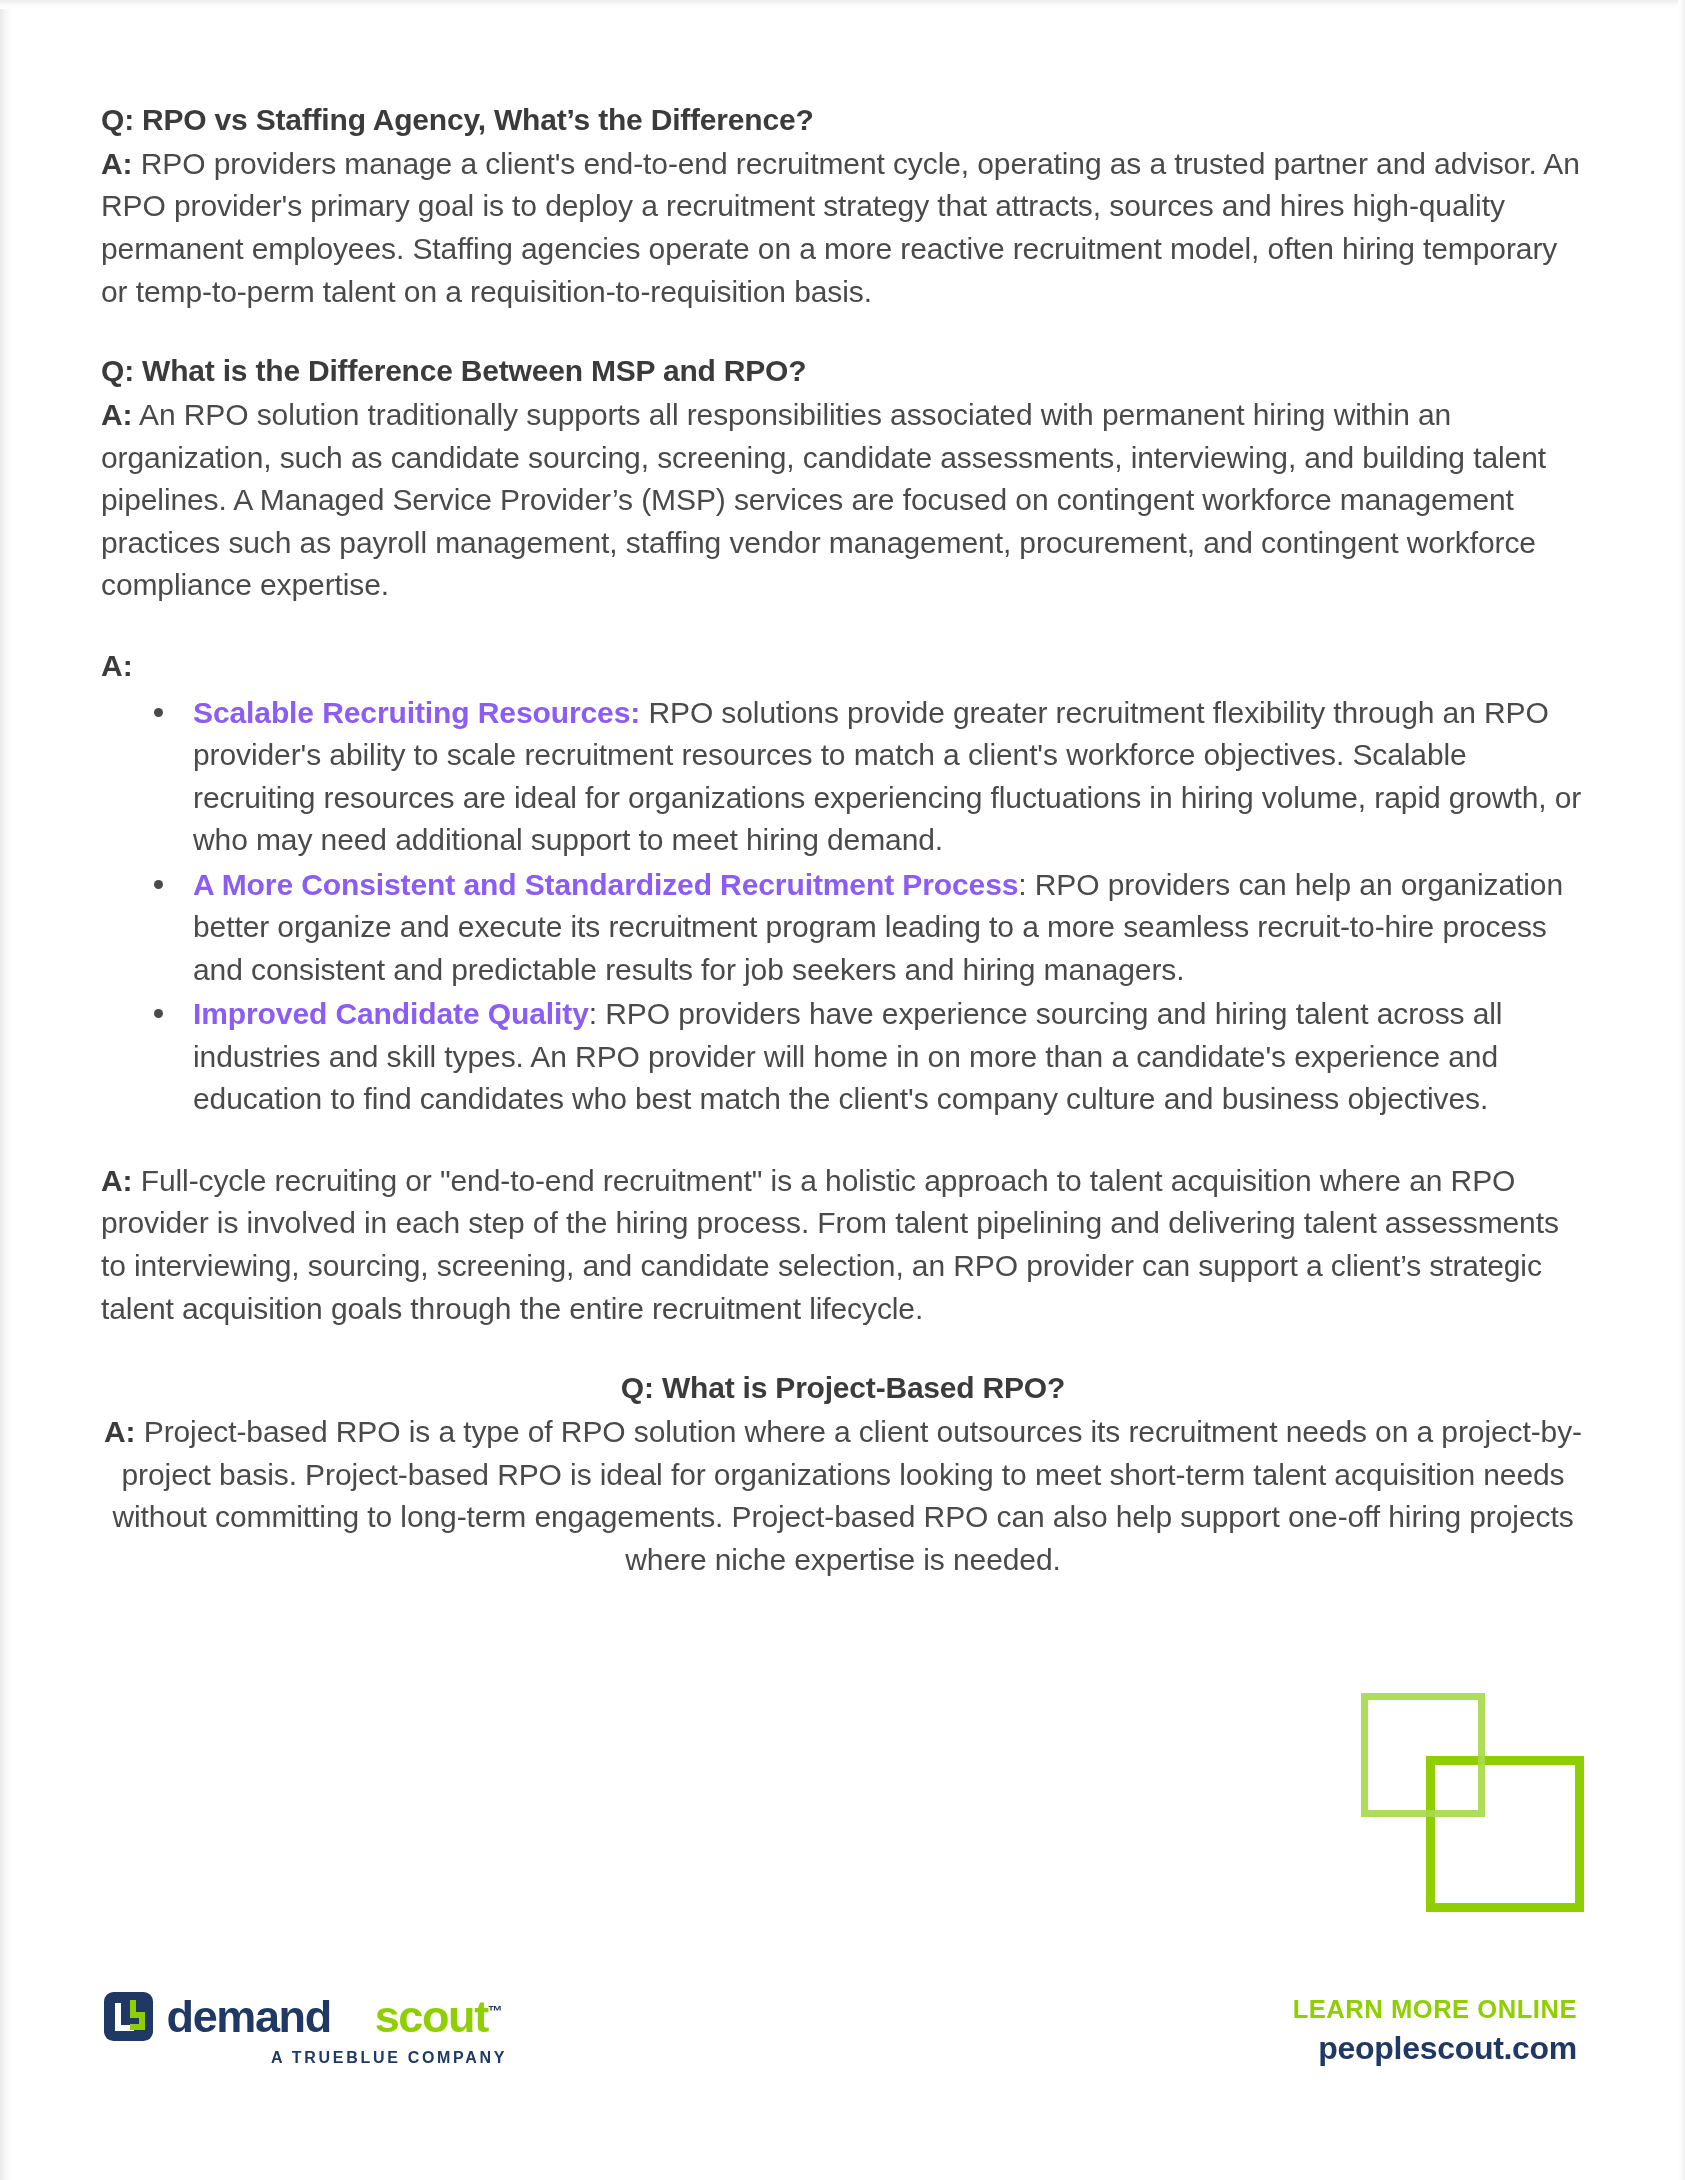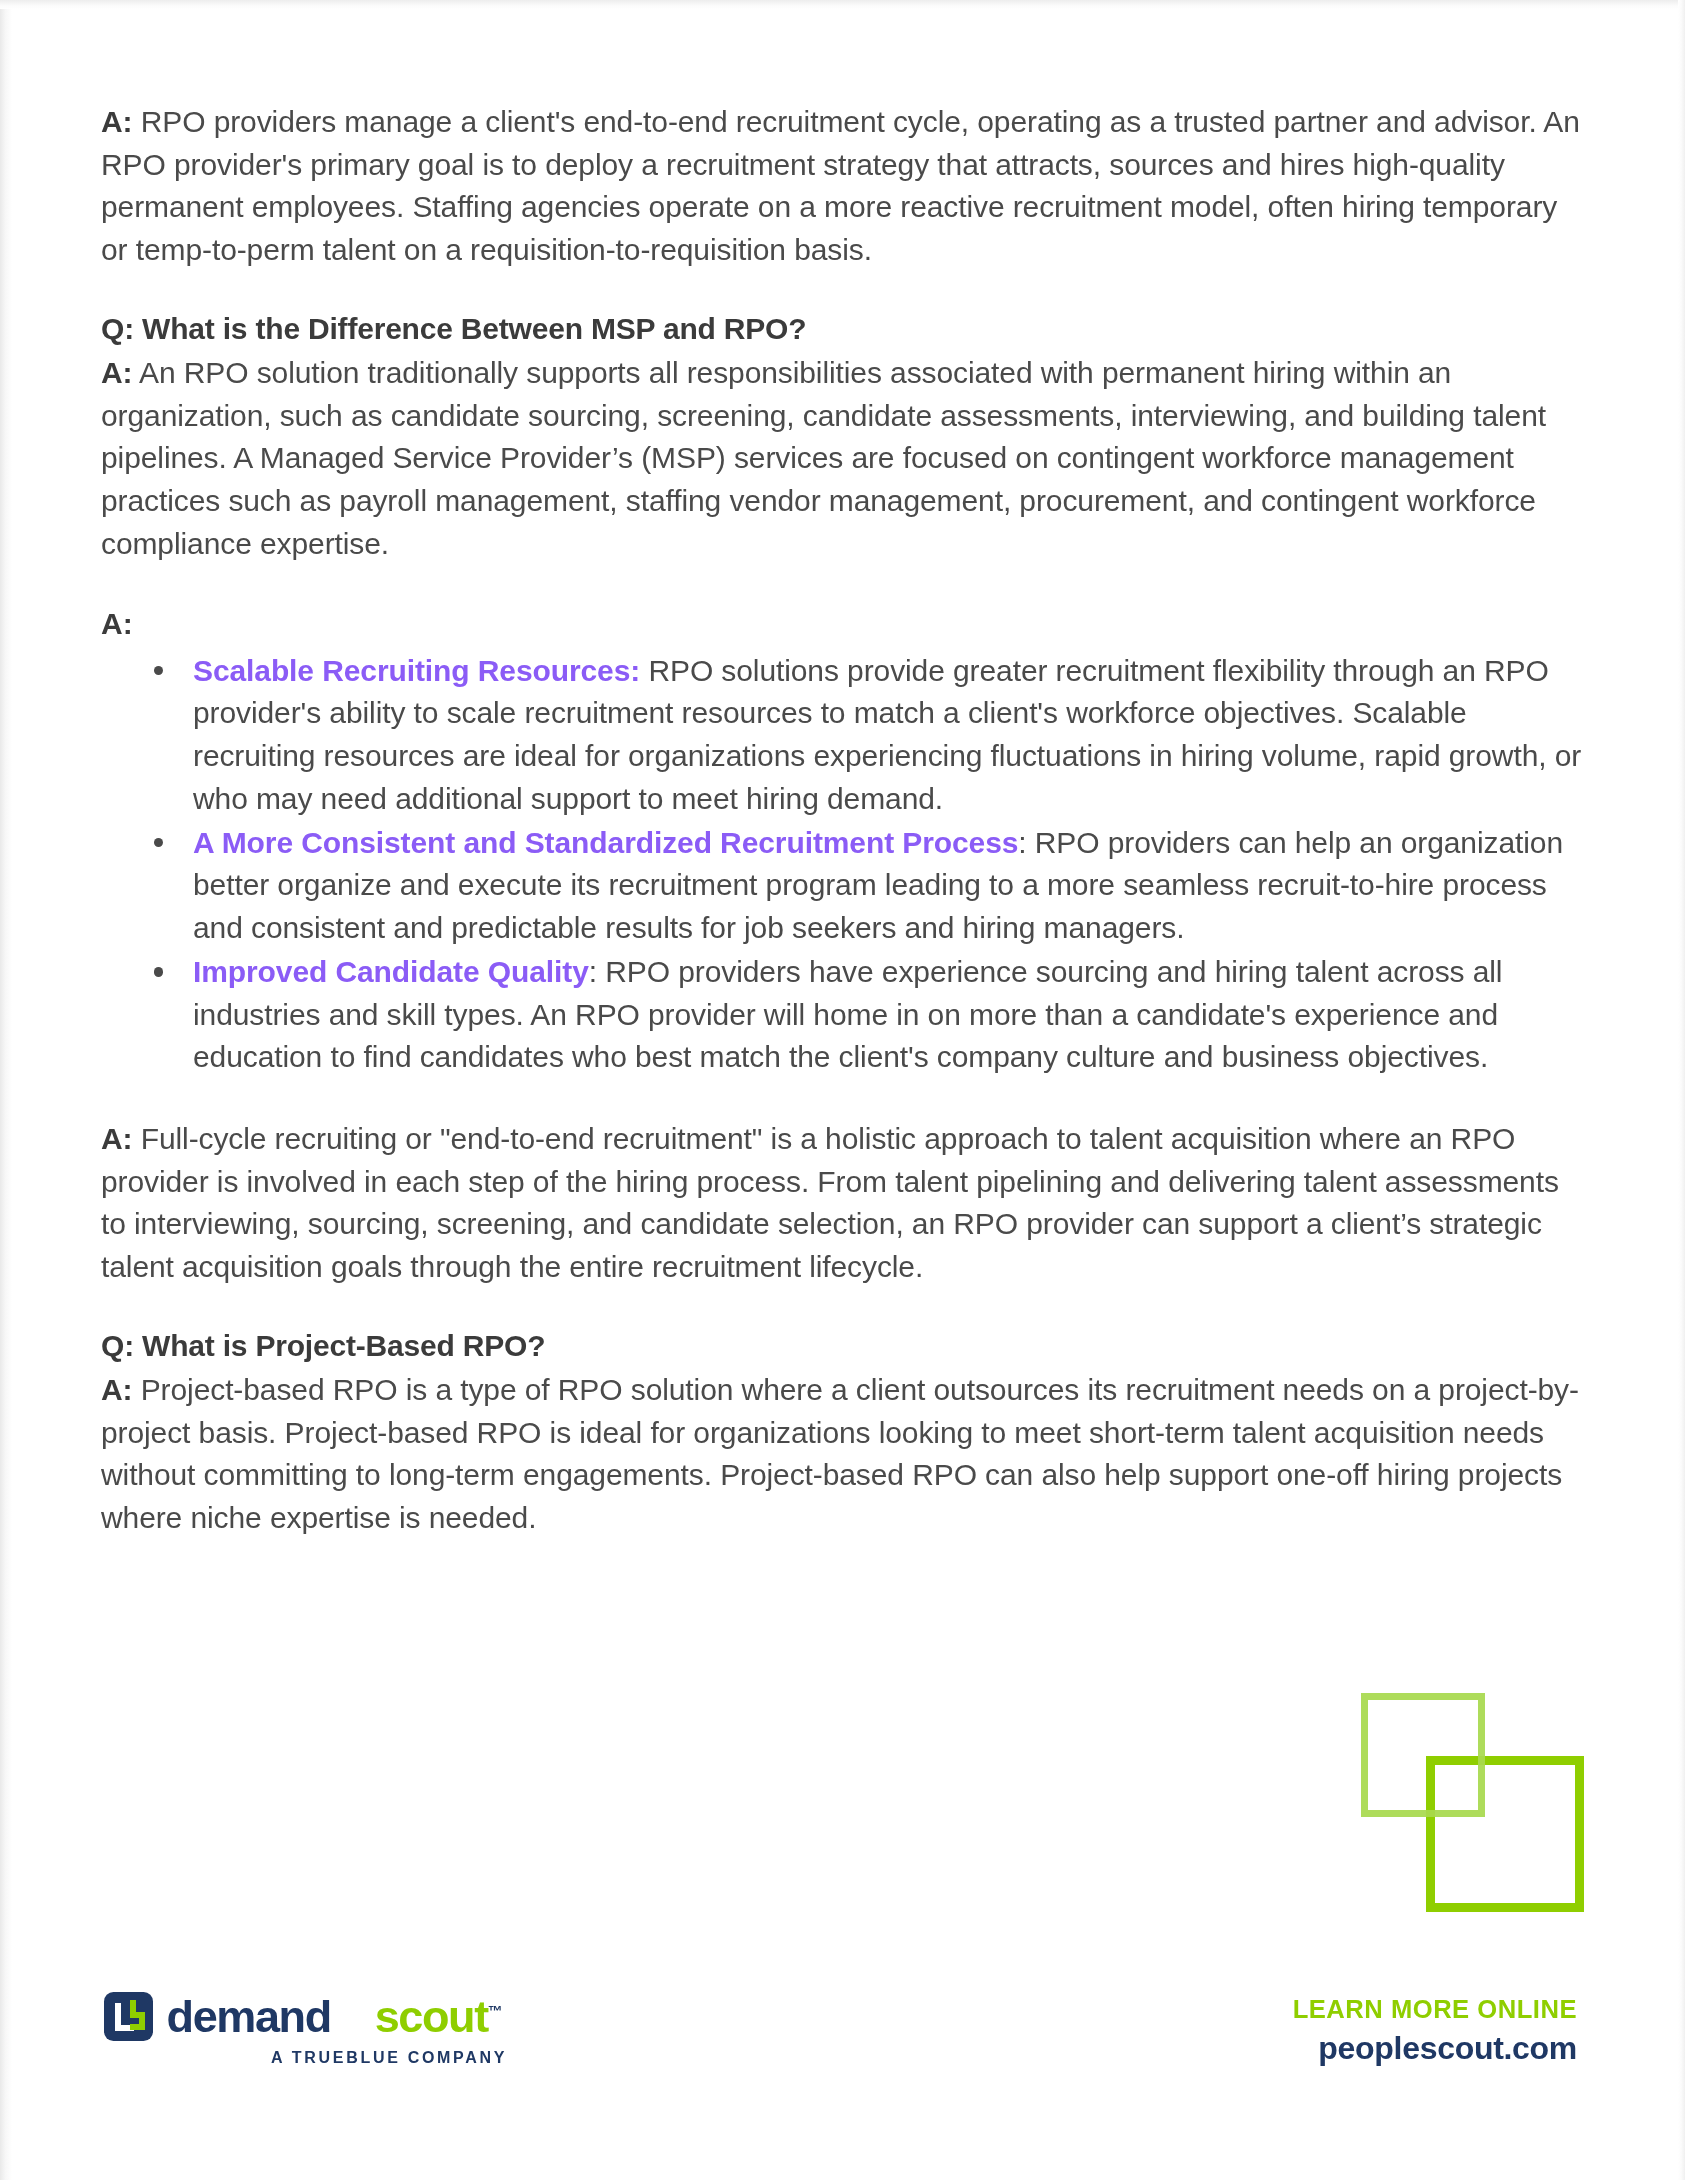--- a/index.html
+++ b/index.html
@@ -42,21 +42,21 @@
   .content {
     position: absolute;
     left: 101px;
     top: 101px;
     width: 1484px;
   }
 
   .qa-block {
     margin-bottom: 39px;
   }
-  .qa-block:last-of-type { margin-bottom: 0; }
+  .qa-block:last-of-type { margin-bottom: 0; text-align: center; }
 
   .q-line {
     font-size: 30px;
     font-weight: bold;
     color: #3b3b3b;
     letter-spacing: -0.2px;
     line-height: 1.28;
     margin-bottom: 3.4px;
   }
   .a-line {
@@ -273,20 +273,21 @@
 <body>
 
 <div class="page">
   <div class="page-edge-left"></div>
   <div class="page-edge-top"></div>
   <div class="page-edge-right"></div>
 
   <div class="content">
 
     <div class="qa-block">
+      <div class="q-line">Q: RPO vs Staffing Agency, What’s the Difference?</div>
       <div class="a-line"><span class="a-label">A:</span><span> RPO providers manage a client's end-to-end recruitment cycle, operating as a trusted partner and advisor. An RPO provider's primary goal is to deploy a recruitment strategy that attracts, sources and hires high-quality permanent employees. Staffing agencies operate on a more reactive recruitment model, often hiring temporary or temp-to-perm talent on a requisition-to-requisition basis.</span></div>
     </div>
 
     <div class="qa-block">
       <div class="q-line">Q: What is the Difference Between MSP and RPO?</div>
       <div class="a-line"><span class="a-label">A:</span><span> An RPO solution traditionally supports all responsibilities associated with permanent hiring within an organization, such as candidate sourcing, screening, candidate assessments, interviewing, and building talent pipelines. A Managed Service Provider’s (MSP) services are focused on contingent workforce management practices such as payroll management, staffing vendor management, procurement, and contingent workforce compliance expertise.</span></div>
     </div>
 
     <div class="qa-block">
       <div class="a-only">A:</div>

